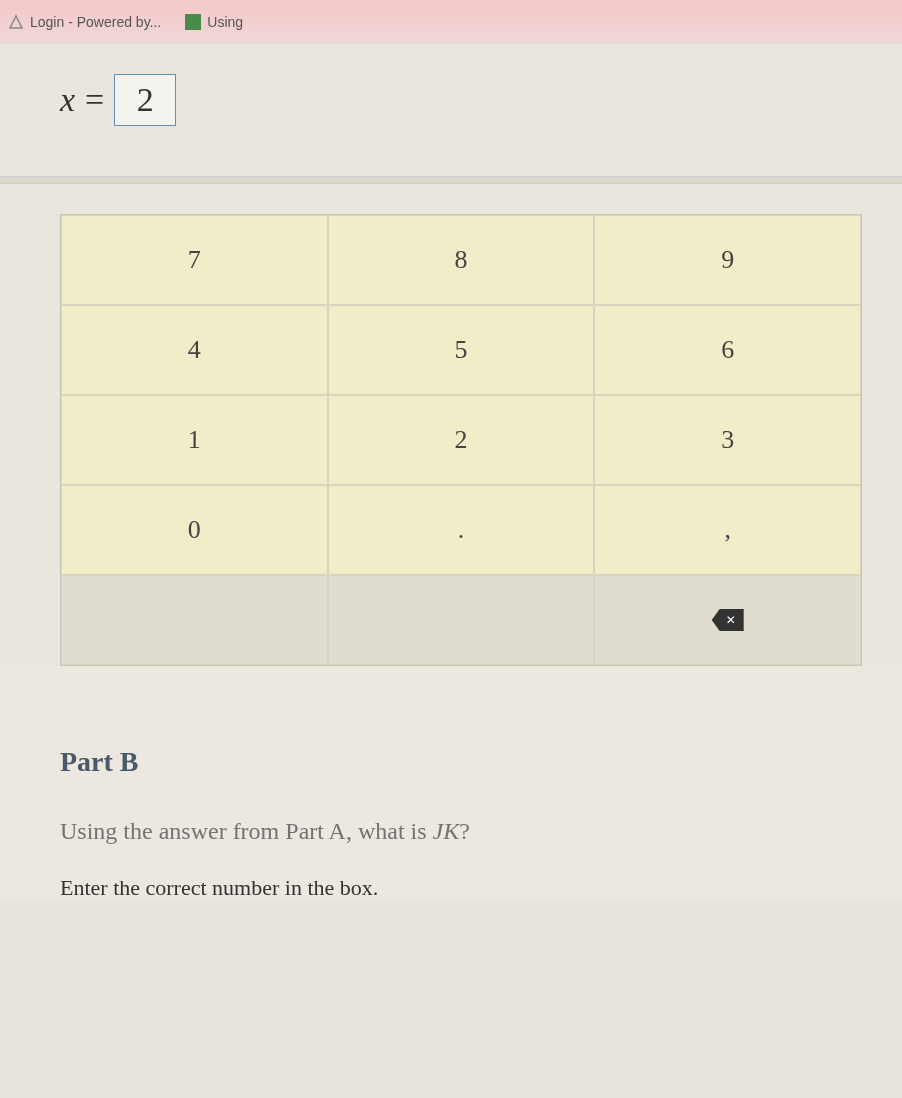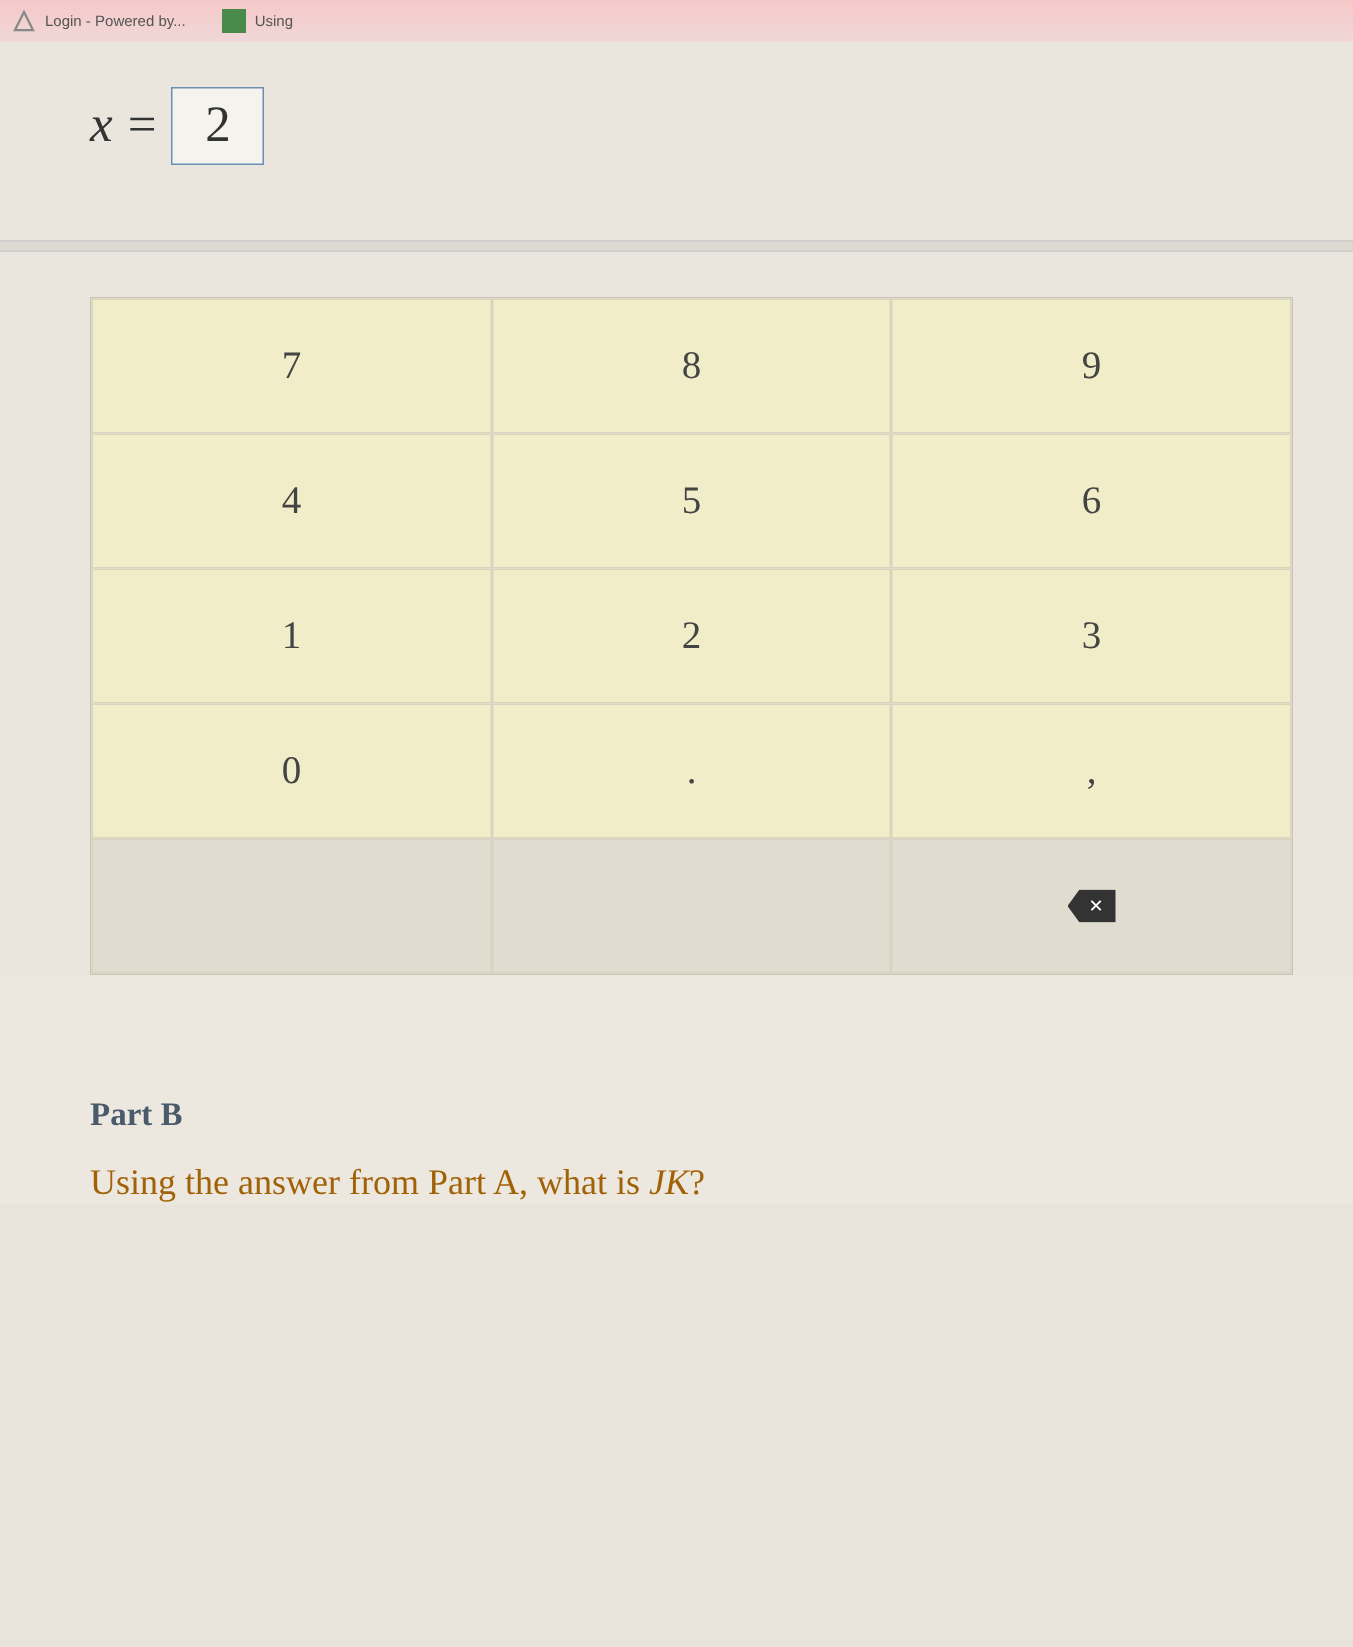--- a/index.html
+++ b/index.html
@@ -6,26 +6,26 @@
     body {
       font-family: Georgia, 'Times New Roman', serif;
       background: #e8e4dc;
       width: 902px;
       height: 1098px;
       overflow: hidden;
       position: relative;
     }
     .topbar {
       background: linear-gradient(to bottom, #f5c8c8, #f0d8d8);
-      height: 28px;
+      height: 44px;
       display: flex;
       align-items: center;
       padding: 0 8px;
       font-family: Arial, sans-serif;
-      font-size: 10px;
+      font-size: 14px;
       color: #555;
       gap: 24px;
     }
     .tab-item {
       display: flex;
       align-items: center;
       gap: 6px;
     }
     .tab-icon-home {
       width: 16px; height: 16px;
@@ -111,28 +111,28 @@
       font-family: Arial, sans-serif;
       margin-left: 6px;
     }
     .part-b-section {
       padding: 80px 40px 0 60px;
       background: #ece8e0;
     }
     .part-b-title {
       font-family: 'Times New Roman', serif;
       font-weight: bold;
-      font-size: 22px;
+      font-size: 28px;
       color: #4a5a6a;
-      margin-bottom: 20px;
+      margin-bottom: 40px;
     }
     .question-text {
       font-family: 'Times New Roman', serif;
       font-size: 24px;
-      color: #a16207;
+      color: #737373;
       margin-bottom: 30px;
     }
     .jk-var {
       font-style: italic;
     }
     .instruction-text {
       font-family: 'Times New Roman', serif;
       font-size: 22px;
       color: #333;
     }
@@ -192,13 +192,14 @@
       </div>
     </div>
   </div>
 </div>
 
 <div class="part-b-section">
   <div class="part-b-title">Part B</div>
   <div class="question-text">
     <span>Using the answer from Part A, what is </span><span class="jk-var">JK</span><span>?</span>
   </div>
+  <div class="instruction-text">Enter the correct number in the box.</div>
 </div>
 
 </body></html>

